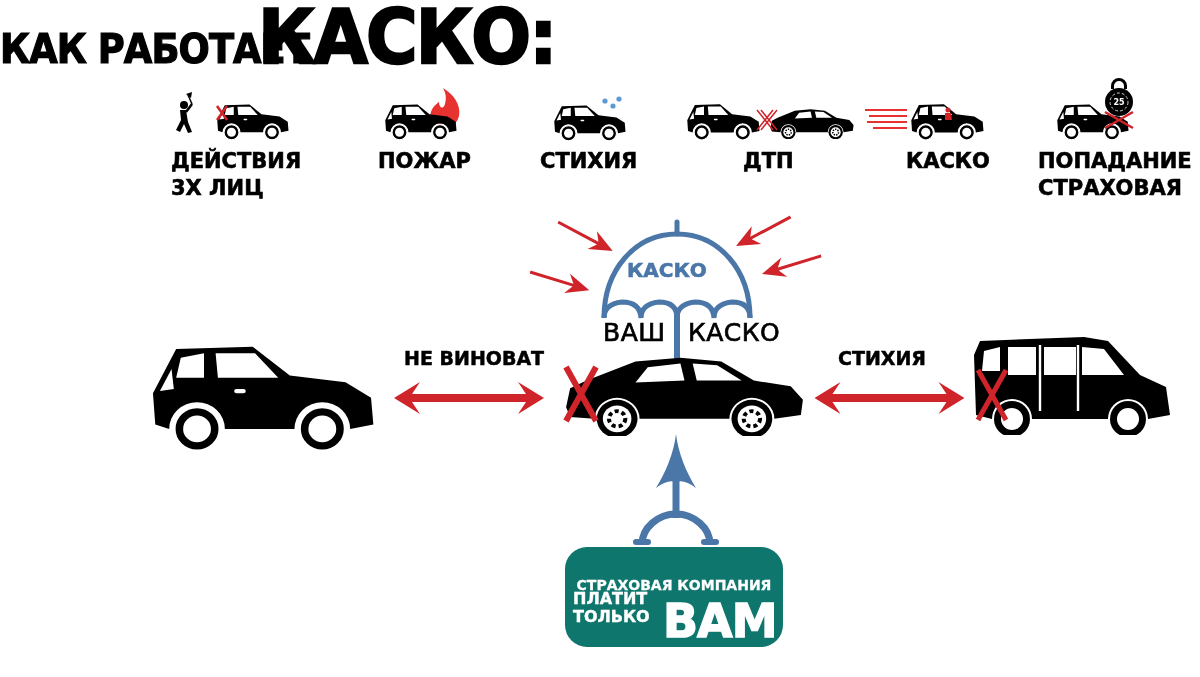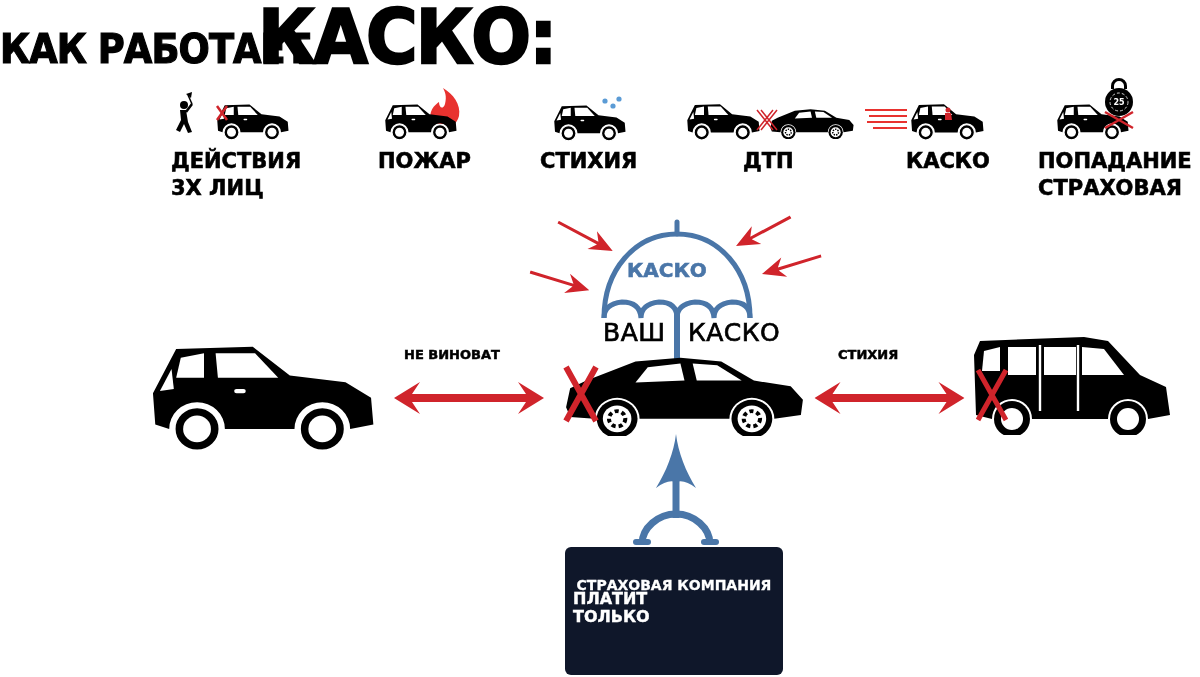--- a/index.html
+++ b/index.html
@@ -1,23 +1,23 @@
 <!DOCTYPE html>
 <html><head>
 <meta charset="utf-8">
 <style>
   html, body { margin:0; padding:0; background:#ffffff; }
   body { width:1200px; height:677px; position:relative; overflow:hidden; font-family:"DejaVu Sans", sans-serif; }
   .title-small { position:absolute; left:0; top:26px; font-family:"DejaVu Sans", sans-serif; font-weight:900; font-size:40px; letter-spacing:-1px; color:#000; transform:scaleX(0.92); transform-origin:left; -webkit-text-stroke:1.2px #000; }
   .title-big { position:absolute; left:258px; top:-6px; font-family:"DejaVu Sans", sans-serif; font-weight:900; font-size:74px; letter-spacing:-2px; color:#000; -webkit-text-stroke:2.4px #000; transform:scaleX(0.95); transform-origin:left; }
   .risk-label { position:absolute; font-weight:bold; font-size:21px; line-height:27px; color:#000; -webkit-text-stroke:0.6px #000; white-space:pre-line; }
-  .mid-label { position:absolute; font-weight:bold; font-size:13px; color:#000; -webkit-text-stroke:0.5px #000; }
+  .mid-label { position:absolute; font-weight:bold; font-size:19px; color:#000; -webkit-text-stroke:0.5px #000; }
   .umbrella-text { position:absolute; font-weight:bold; font-size:20px; color:#4a76a8; -webkit-text-stroke:0.6px #4a76a8; }
   .your-car { position:absolute; font-weight:normal; font-size:25px; color:#000; -webkit-text-stroke:0.7px #000; letter-spacing:0.5px; }
-  .ins-box { position:absolute; left:565px; top:547px; width:218px; height:128px; background:#0f172a; border-radius:6px; }
+  .ins-box { position:absolute; left:565px; top:547px; width:218px; height:100px; background:#0f766e; border-radius:22px; }
   .ins-line1 { position:absolute; left:0; width:100%; top:30px; text-align:center; color:#fff; font-weight:bold; font-size:14px; -webkit-text-stroke:0.3px #fff; }
   .ins-pay { position:absolute; left:8px; top:43px; color:#fff; font-weight:bold; font-size:16px; line-height:18px; -webkit-text-stroke:0.4px #fff; white-space:pre-line; }
   .ins-vam { position:absolute; left:98px; top:47px; color:#fff; font-weight:900; font-size:46px; -webkit-text-stroke:1.4px #fff; letter-spacing:-1px; }
   svg { position:absolute; overflow:visible; }
 </style>
 </head>
 <body>
 
 <svg width="0" height="0" style="position:absolute">
   <defs>
@@ -203,13 +203,14 @@
   <line x1="56" y1="48" x2="56" y2="86" stroke="#4a76a8" stroke-width="7"></line>
   <path d="M22 112 C22 96 38 82 56 82 C74 82 90 96 90 112" fill="none" stroke="#4a76a8" stroke-width="7"></path>
   <path d="M16 110 L28 110" stroke="#4a76a8" stroke-width="6" stroke-linecap="round"></path>
   <path d="M84 110 L96 110" stroke="#4a76a8" stroke-width="6" stroke-linecap="round"></path>
 </svg>
 
 <div class="ins-box">
   <div class="ins-line1">СТРАХОВАЯ КОМПАНИЯ</div>
   <div class="ins-pay">ПЛАТИТ
 ТОЛЬКО</div>
+  <div class="ins-vam">ВАМ</div>
 </div>
 
 </body></html>

